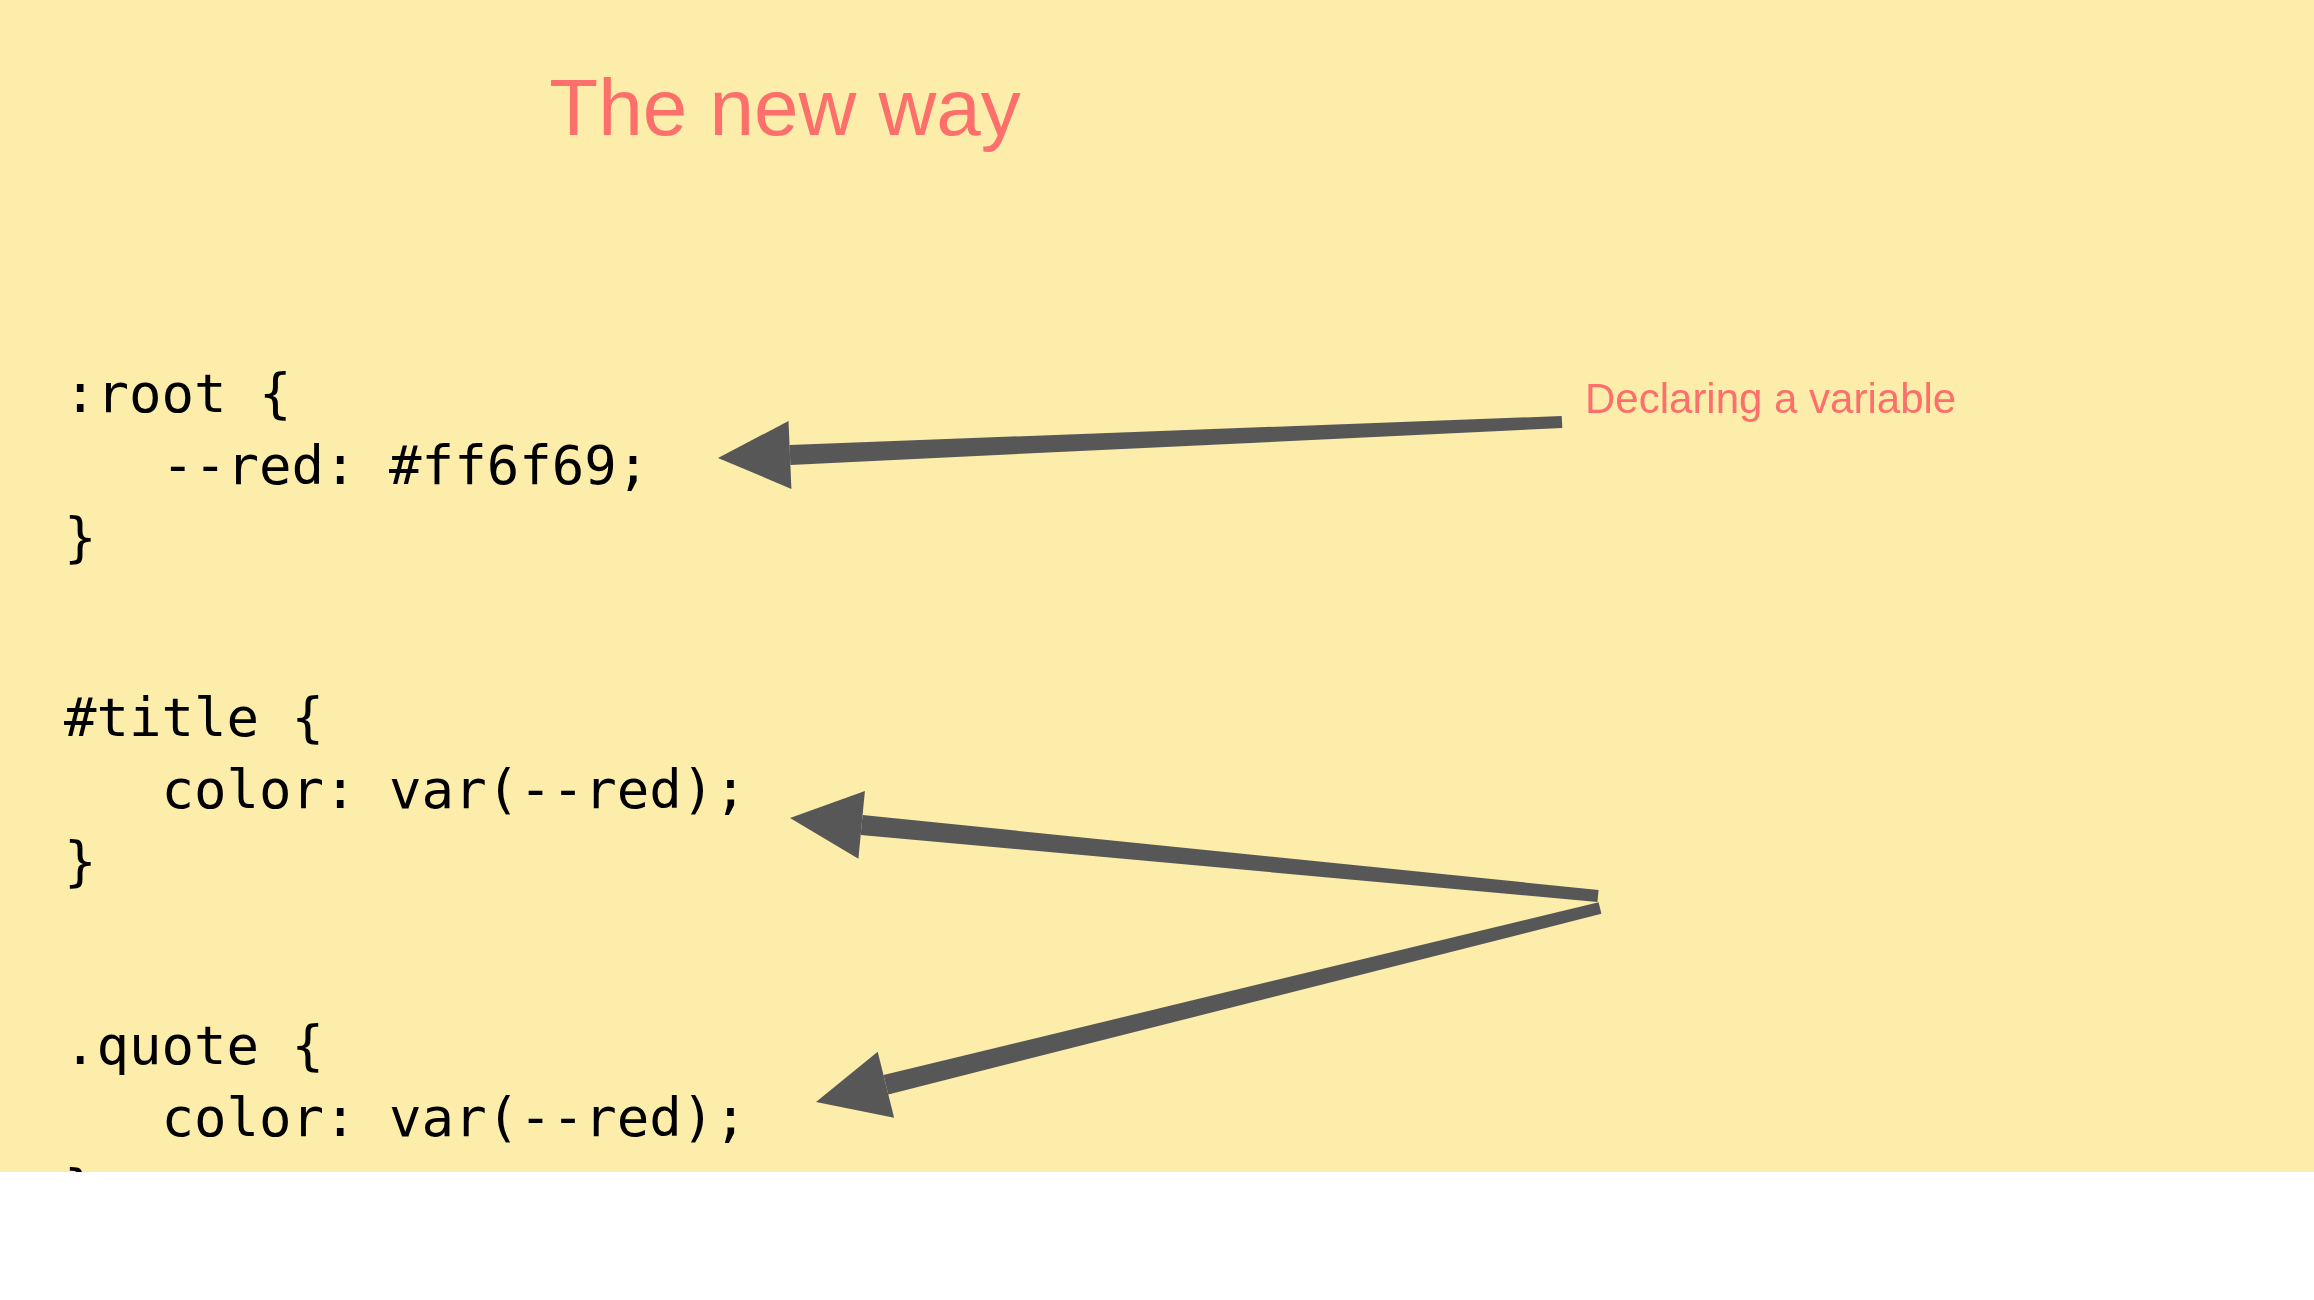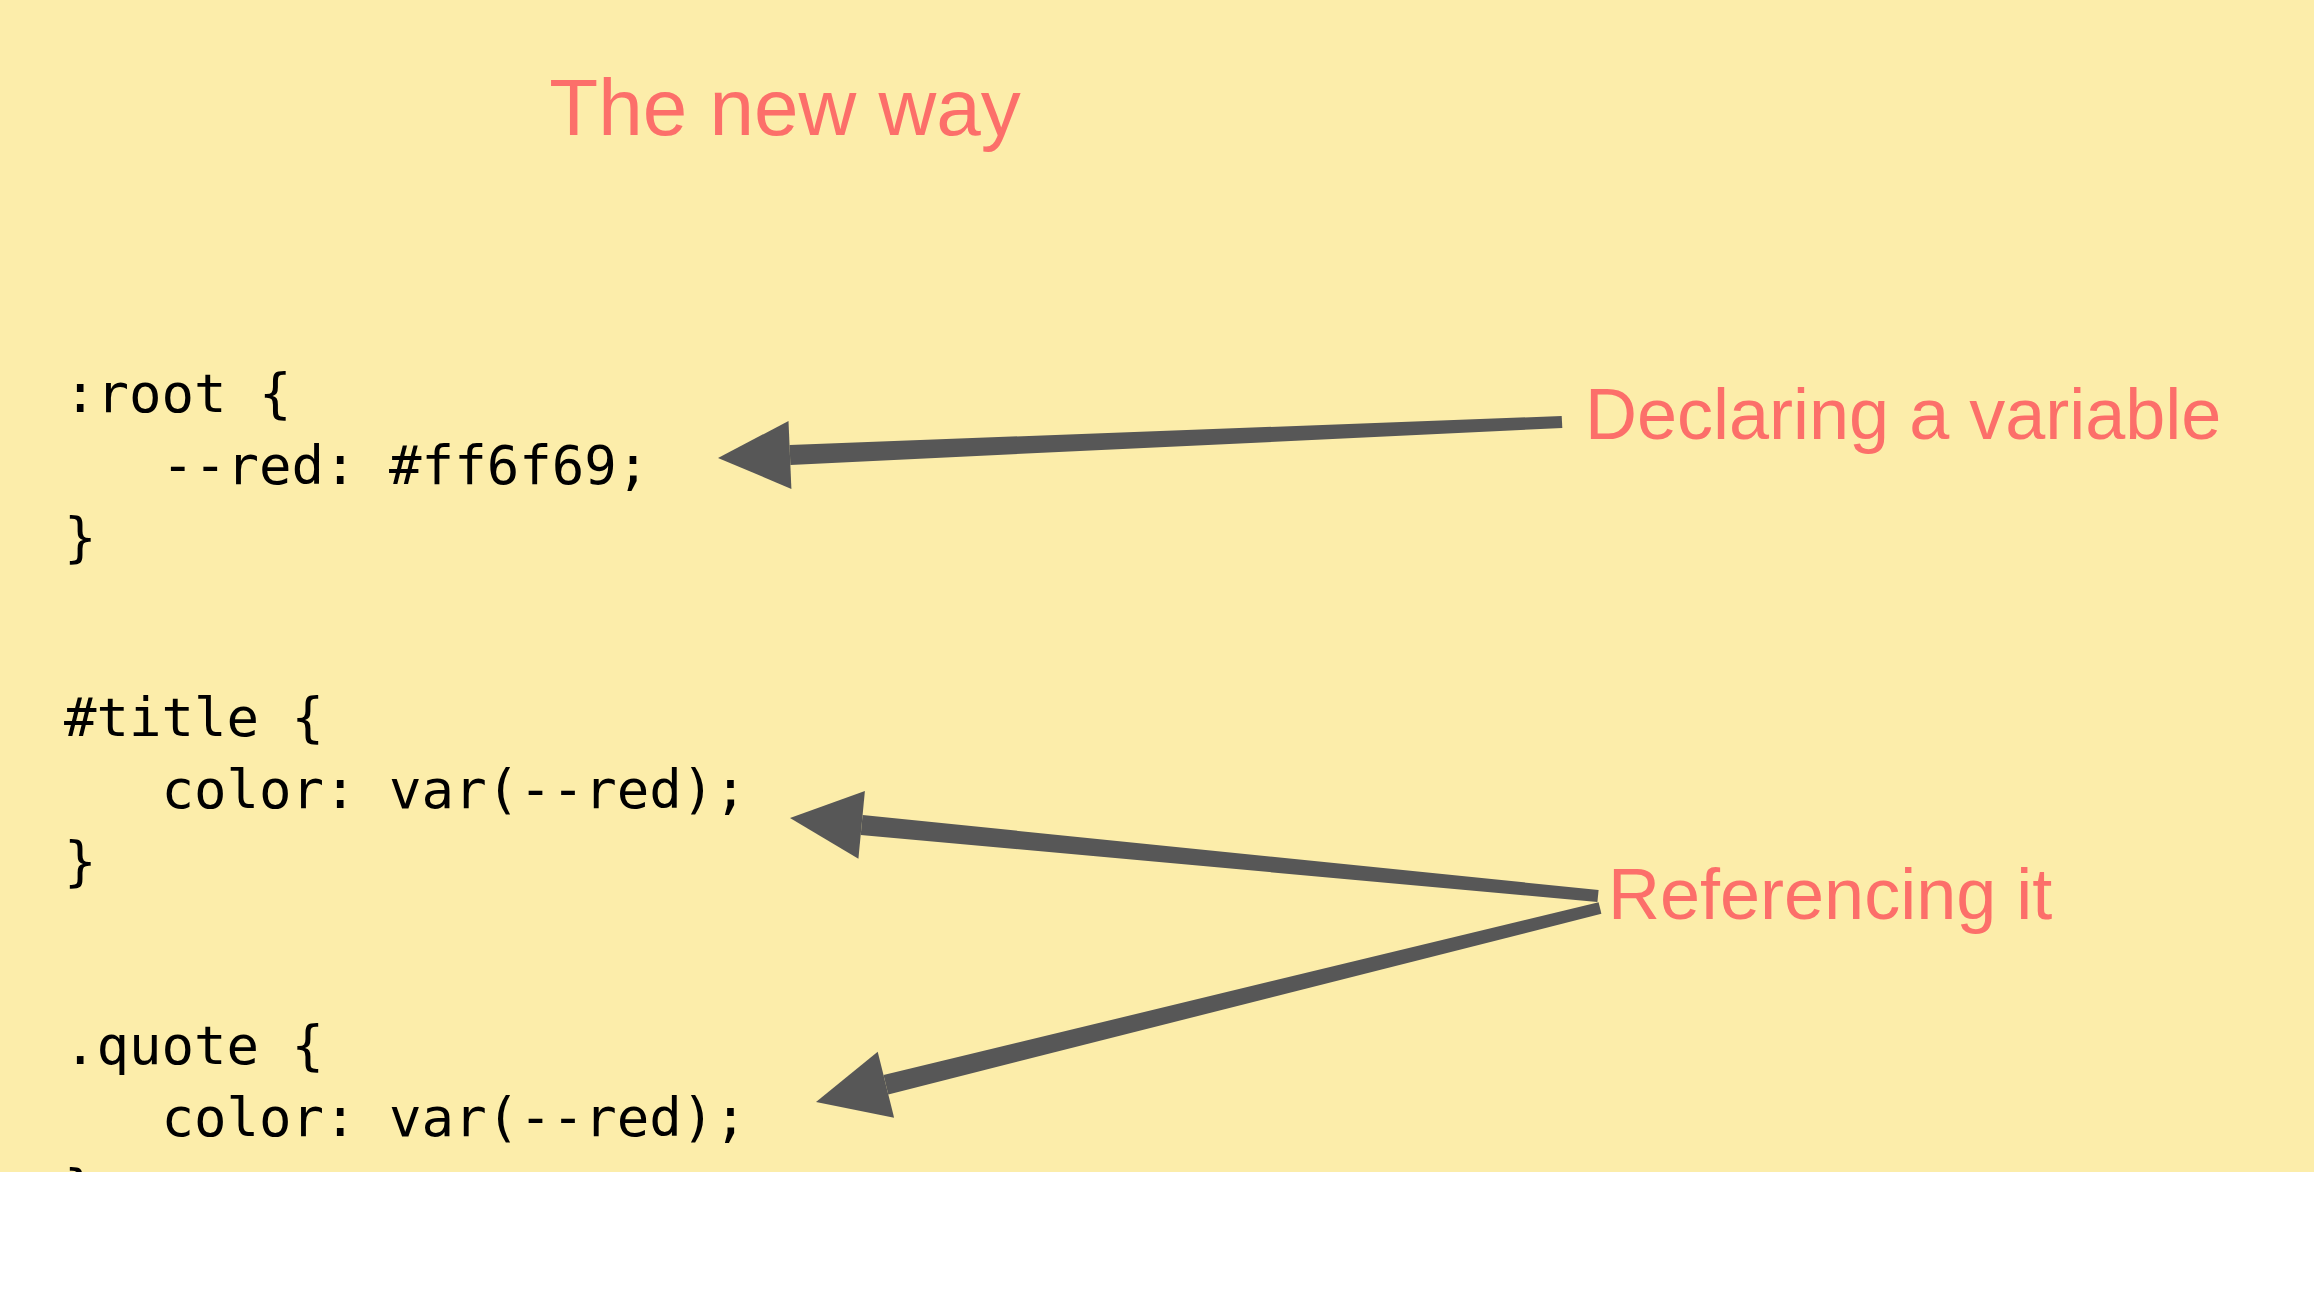--- a/index.html
+++ b/index.html
@@ -50,21 +50,21 @@
     letter-spacing: 0px;
   }
   #code-root  { top: 358px; }
   #code-title { top: 682px; }
   #code-quote { top: 1010px; }
 
   
   .annotation {
     position: absolute;
     font-family: "Liberation Sans", sans-serif;
-    font-size: 72px;
+    font-size: 42px;
     line-height: 1.0;
     font-weight: 400;
     color: #fc6f6a;
     white-space: pre;
   }
   #anno-declaring  { left: 1585px; top: 378px; }
   #anno-referencing{ left: 1608px; top: 858px; }
 
   
   #arrow-layer {
@@ -90,21 +90,20 @@
   <pre class="code-block" id="code-title">#title {
    color: var(--red);
 }</pre>
 
   <pre class="code-block" id="code-quote">.quote {
    color: var(--red);
 }</pre>
 
   <div class="annotation" id="anno-declaring">Declaring a variable</div>
 
-  <div class="annotation" id="anno-referencing">Referencing it</div>
 
   <svg id="arrow-layer" viewBox="0 0 2314 1300" width="2314" height="1300">
     <g id="arrow-group">
         <polygon points="1561.7,416.0 789.5,444.9 790.4,464.9 1562.3,428.0" fill="#575757"></polygon>
         <polygon points="718.0,458.0 788.5,421.0 791.4,488.9" fill="#575757"></polygon>
         <polygon points="1598.6,890.0 862.6,815.0 860.7,834.9 1597.4,902.0" fill="#575757"></polygon>
         <polygon points="790.0,818.0 864.9,791.1 858.4,858.8" fill="#575757"></polygon>
         <polygon points="1598.6,902.2 883.5,1075.0 888.3,1094.4 1601.4,913.8" fill="#575757"></polygon>
         <polygon points="816.0,1102.0 877.7,1051.7 894.1,1117.7" fill="#575757"></polygon>
       </g>

